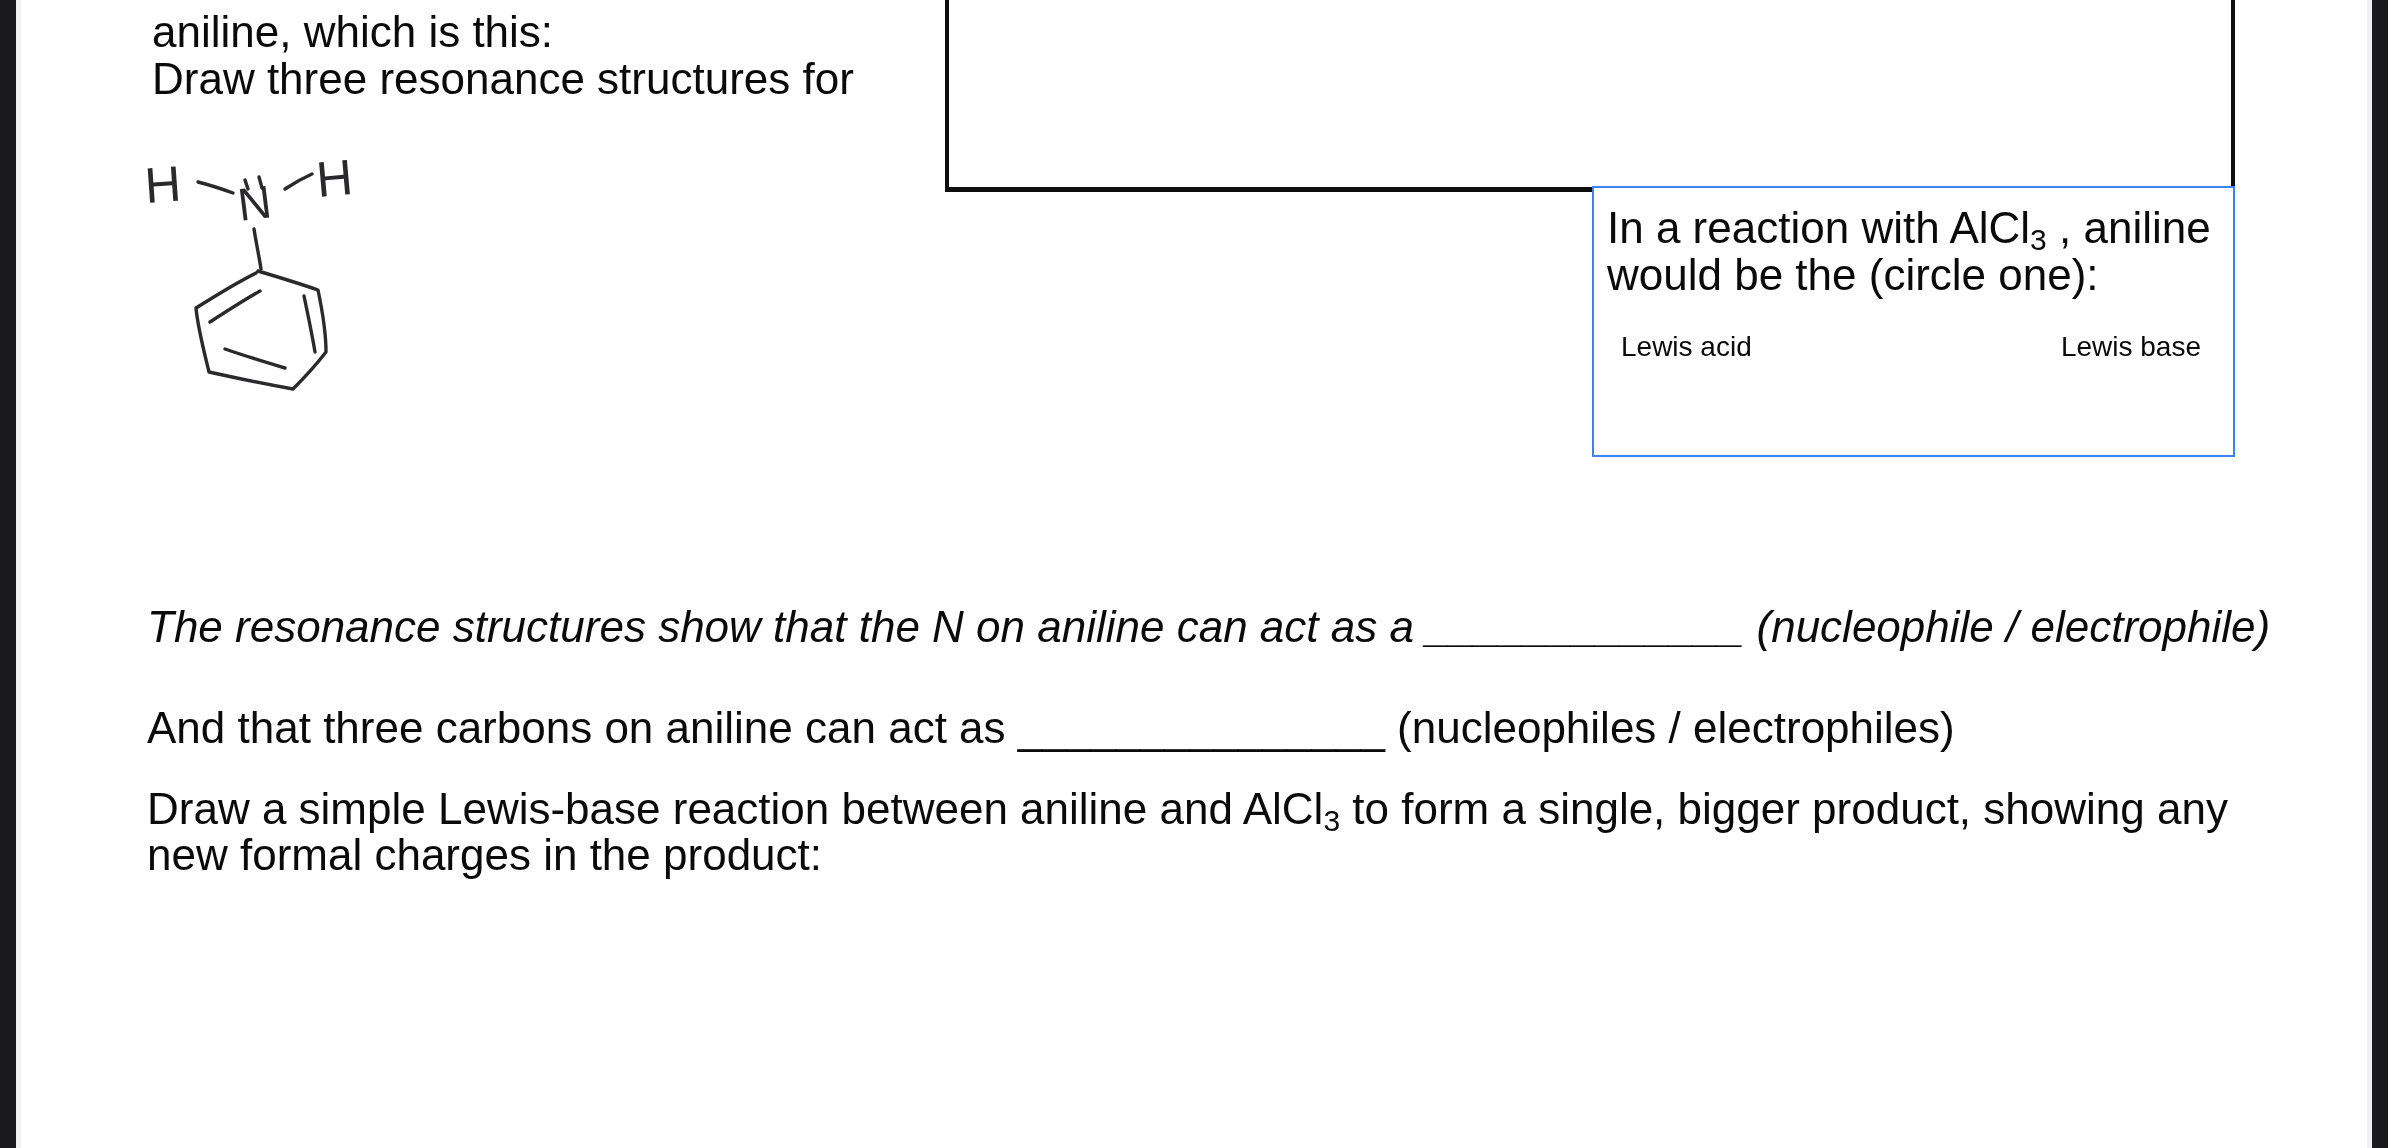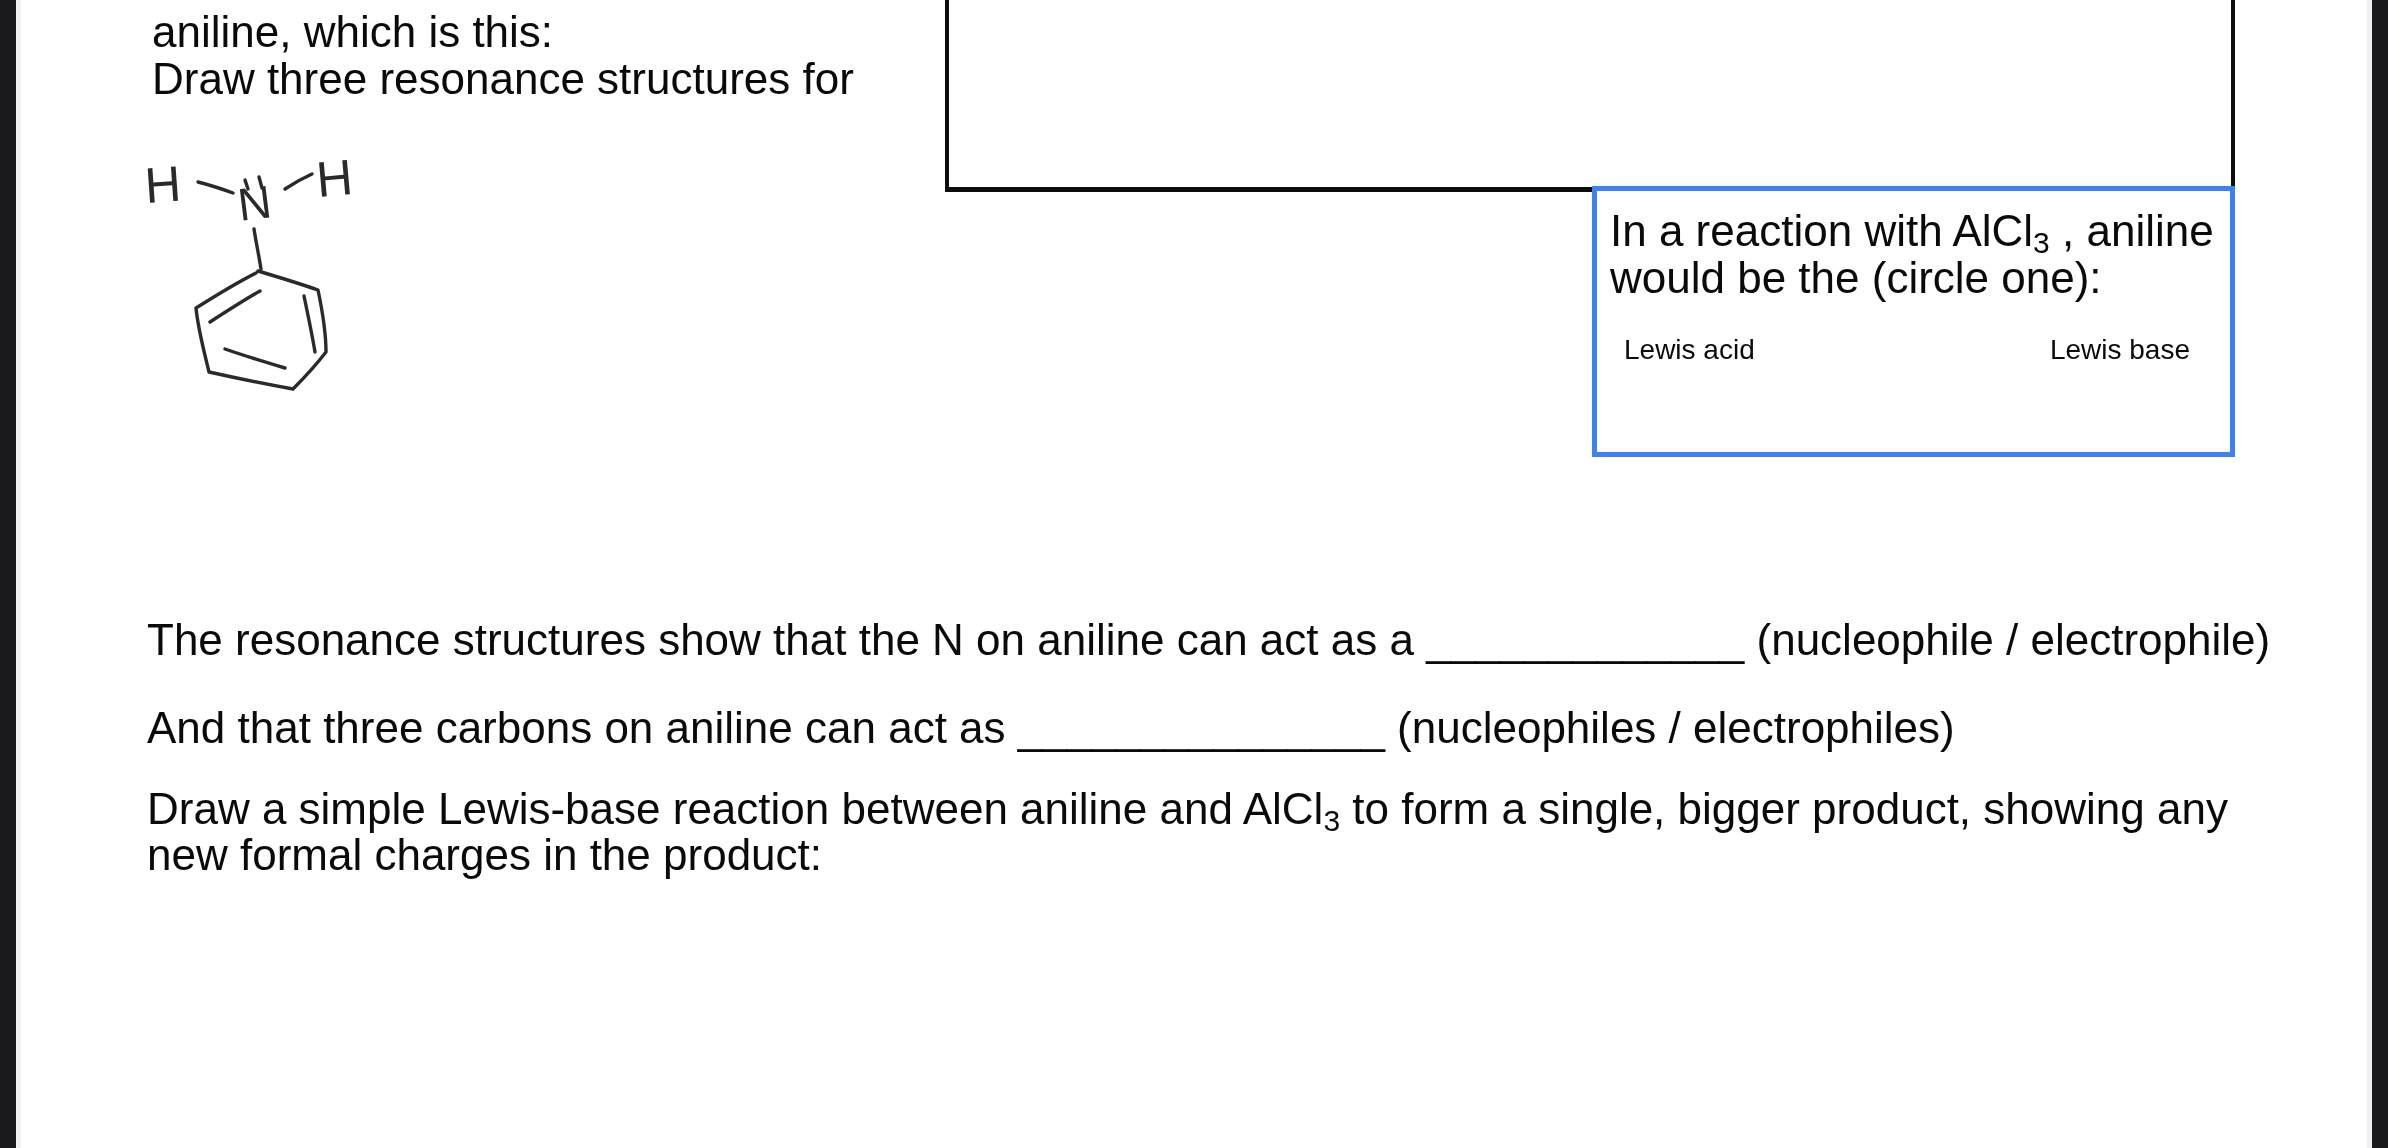--- a/index.html
+++ b/index.html
@@ -10,21 +10,21 @@
     color:#0a0a0a;
     -webkit-font-smoothing:antialiased;
   }
   .edge-strip{position:absolute;top:0;bottom:0;width:16px;background:#1a1a1d;}
   .edge-seam{position:absolute;top:0;bottom:0;width:5px;background:#f1f1f1;}
   .txt{position:absolute;font-size:44px;line-height:47px;white-space:nowrap;}
   .box{position:absolute;background:#ffffff;box-sizing:border-box;}
   #top-answer-box{left:945px;top:-8px;width:1290px;height:200px;
     border:4px solid #0d0d0d;border-bottom-width:5px;}
   #alcl3-box{left:1592px;top:186px;width:643px;height:271px;
-    border:5px solid #3b82f6;padding:16px 24px 0 13px;}
+    border:2px solid #3b82f6;padding:16px 16px 0 13px;}
   #alcl3-box .line{font-size:44px;line-height:47px;white-space:nowrap;}
   .options-row{display:flex;justify-content:space-between;margin-top:25px;
     font-size:28px;line-height:47px;}
   .options-row .opt-left{margin-left:14px;}
   .options-row .opt-right{margin-right:16px;}
   sub.s3{font-size:30px;line-height:0;position:relative;top:7px;vertical-align:baseline;}
   .blank{letter-spacing:0;}
   #molecule-sketch{position:absolute;left:118px;top:143px;}
   #molecule-sketch path{fill:none;stroke:#2a2a2c;stroke-width:3.4;
     stroke-linecap:round;stroke-linejoin:round;}
@@ -77,21 +77,21 @@
            C316,365 304,378 293,389
            C265,384 236,378 209,372
            C204,351 198,329 196,308
            C215,296 236,283 256,273"></path>
 
   <path d="M210,322 C227,311 244,300 260,291"></path>
   <path d="M304,296 C308,315 312,334 315,352"></path>
   <path d="M225,349 C245,356 265,362 285,368"></path>
 </svg>
 
-<div class="txt" style="left:147px;top:616px;">
+<div class="txt" style="left:147px;top:603px;font-style:italic;">
   <span>The resonance structures show that the N on aniline can act as a </span><span class="blank">_____________</span><span> (nucleophile / electrophile)</span>
 </div>
 
 <div class="txt" style="left:147px;top:704px;">
   <span>And that three carbons on aniline can act as </span><span class="blank">_______________</span><span> (nucleophiles / electrophiles)</span>
 </div>
 
 <div class="txt" style="left:147px;top:786px;line-height:46px;">
   <div><span>Draw a simple Lewis-base reaction between aniline and AlCl</span><sub class="s3">3</sub><span> to form a single, bigger product, showing any</span></div>
   <div>new formal charges in the product:</div>

